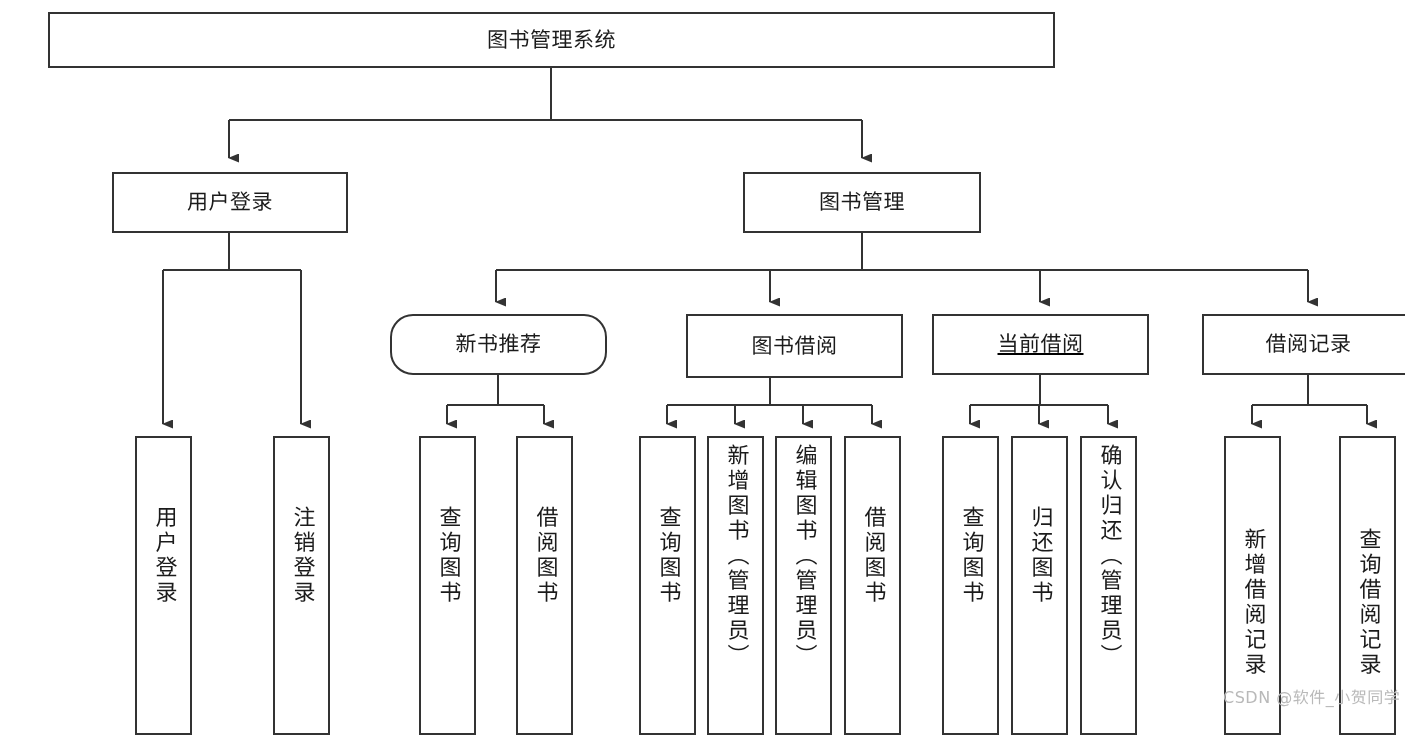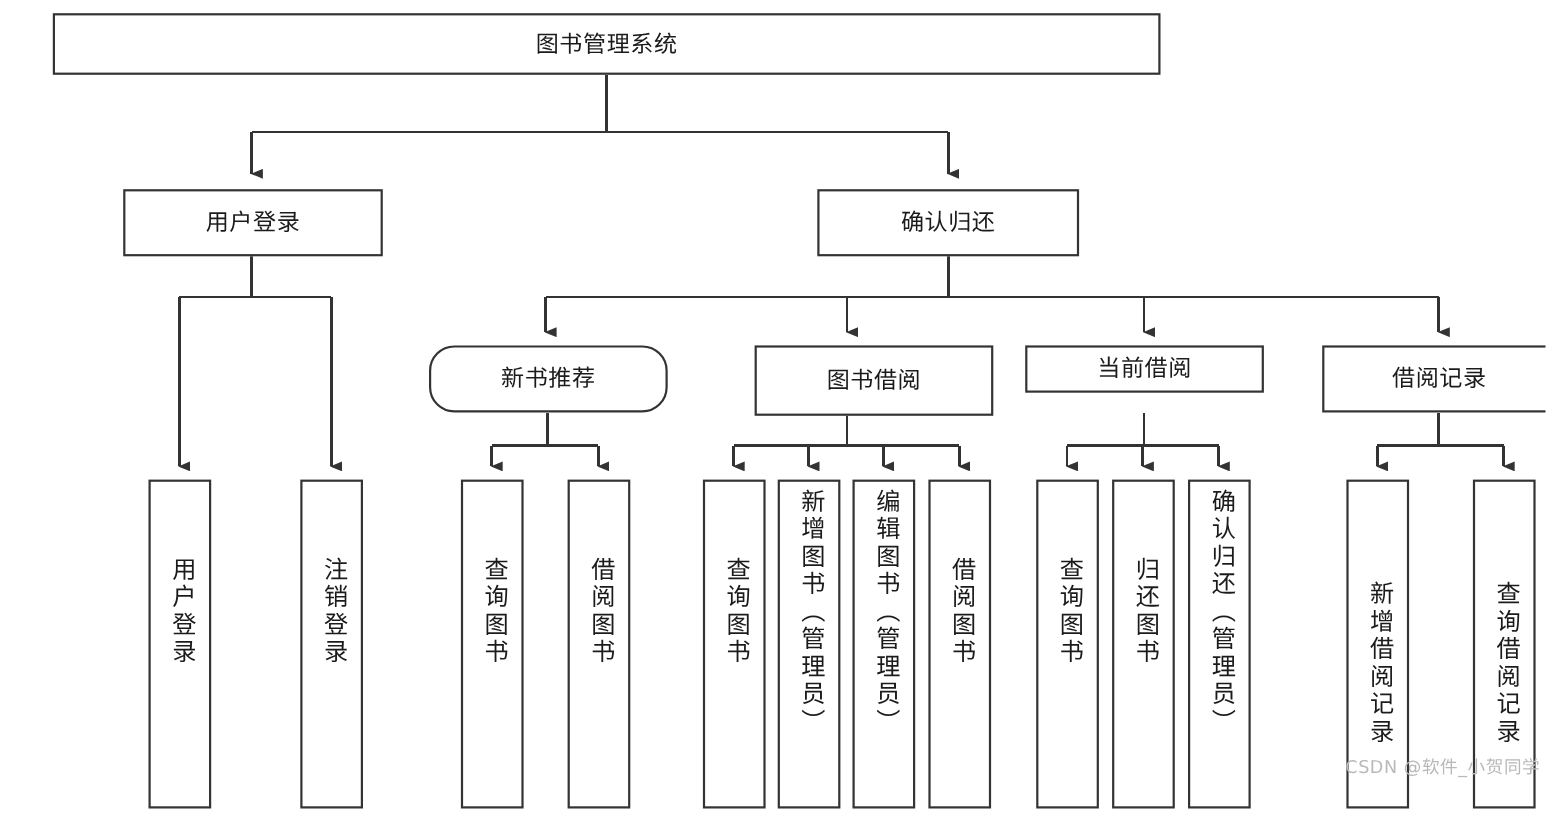--- a/index.html
+++ b/index.html
@@ -135,32 +135,32 @@
 
   <div class="node horizontal" style="left:18px; top:12px; width:1007px; height:56px;">
     <span class="node-label">图书管理系统</span>
   </div>
 
   <div class="node horizontal" style="left:82px; top:172px; width:236px; height:61px;">
     <span class="node-label">用户登录</span>
   </div>
 
   <div class="node horizontal" style="left:713px; top:172px; width:238px; height:61px;">
-    <span class="node-label">确认归还</span>
+    <span class="node-label">图书管理</span>
   </div>
 
   <div class="node horizontal" style="left:360px; top:314px; width:217px; height:61px;border-radius:23px;">
     <span class="node-label">新书推荐</span>
   </div>
 
   <div class="node horizontal" style="left:656px; top:314px; width:217px; height:64px;">
     <span class="node-label">图书借阅</span>
   </div>
 
-  <div class="node horizontal" style="left:902px; top:314px; width:217px; height:43px;">
+  <div class="node horizontal" style="left:902px; top:314px; width:217px; height:61px;text-decoration:underline;">
     <span class="node-label">当前借阅</span>
   </div>
 
   <div class="node horizontal" style="left:1172px; top:314px; width:213px; height:61px;">
     <span class="node-label">借阅记录</span>
   </div>
 
   <div class="node vertical mid" style="left:105px; top:436px; width:57px; height:299px;">
     <span class="node-label">用户登录</span>
   </div>

